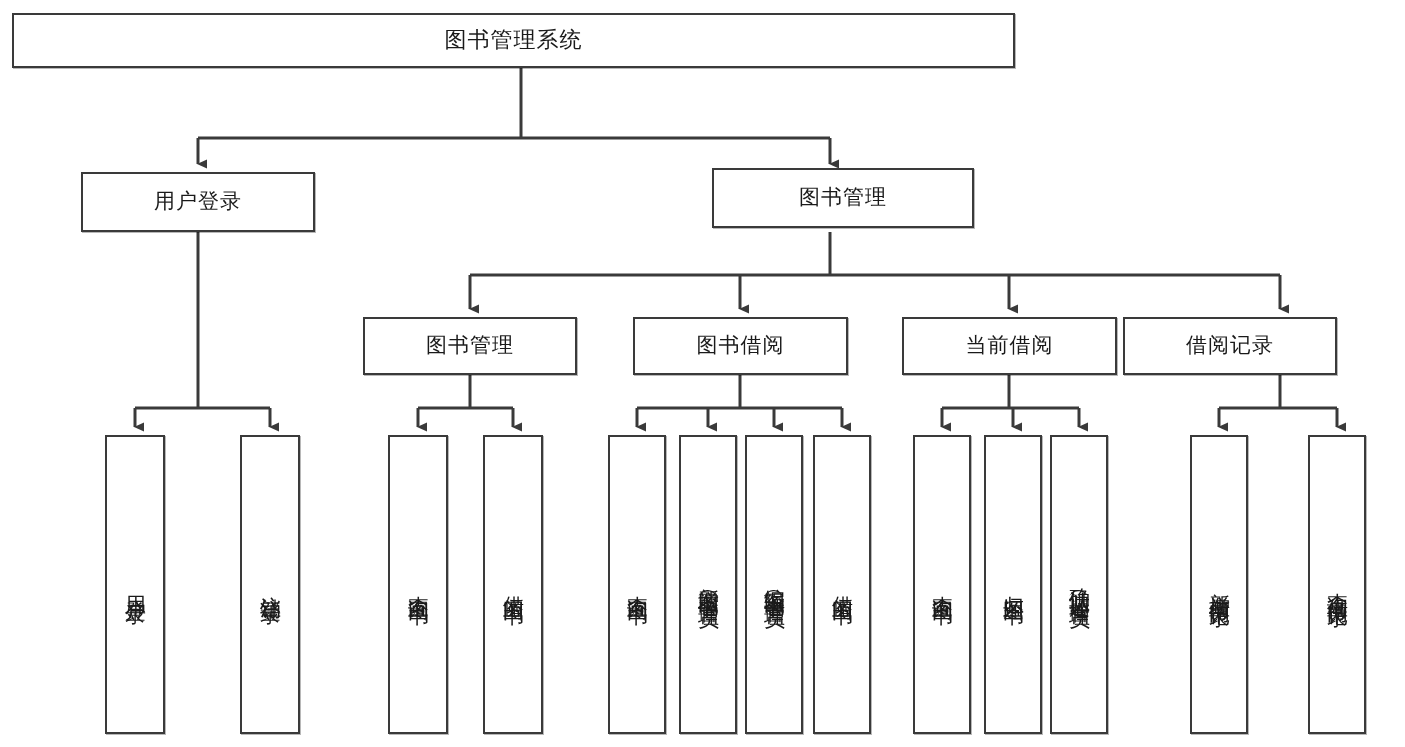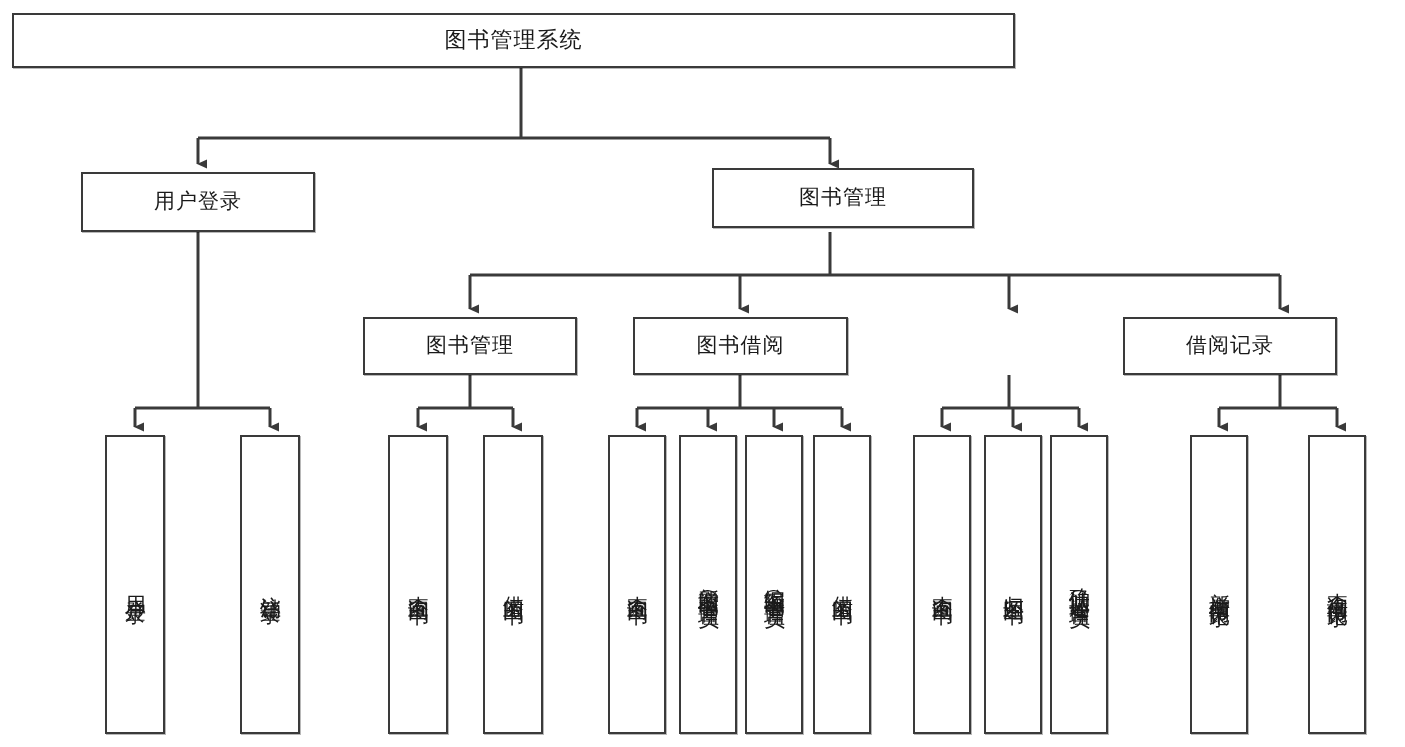--- a/index.html
+++ b/index.html
@@ -126,20 +126,21 @@
     </g>
   </svg>
 
   <div class="node h root" style="left: 12px; top: 13px; width: 1003px; height: 55px;">图书管理系统</div>
 
   <div class="node h" style="left: 81px; top: 172px; width: 234px; height: 60px;">用户登录</div>
   <div class="node h" style="left: 712px; top: 168px; width: 262px; height: 60px;">图书管理</div>
 
   <div class="node h" style="left: 363px; top: 317px; width: 214px; height: 58px;">图书管理</div>
   <div class="node h" style="left: 633px; top: 317px; width: 215px; height: 58px;">图书借阅</div>
+  <div class="node h" style="left: 902px; top: 317px; width: 215px; height: 58px;">当前借阅</div>
   <div class="node h" style="left: 1123px; top: 317px; width: 214px; height: 58px;">借阅记录</div>
 
   <div class="node v" style="left: 105px; top: 435px; width: 60px; height: 299px;">
       <span class="vtext">用户登录</span>
     </div>
   <div class="node v" style="left: 240px; top: 435px; width: 60px; height: 299px;">
       <span class="vtext">注销登录</span>
     </div>
   <div class="node v" style="left: 388px; top: 435px; width: 60px; height: 299px;">
       <span class="vtext">查询图书</span>

